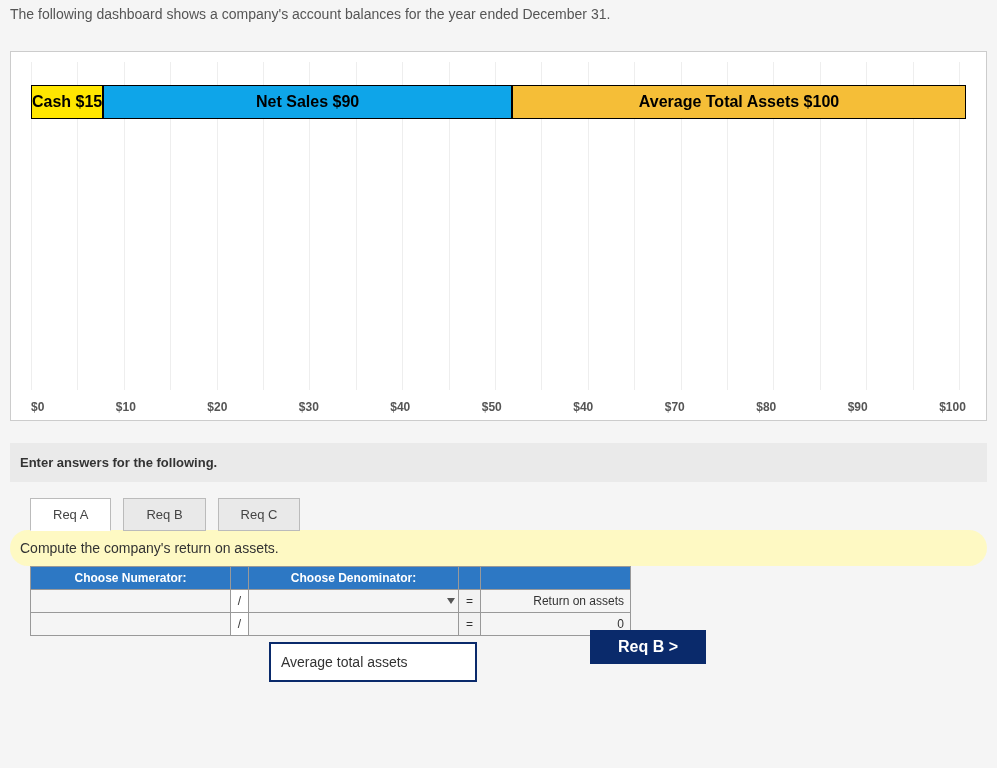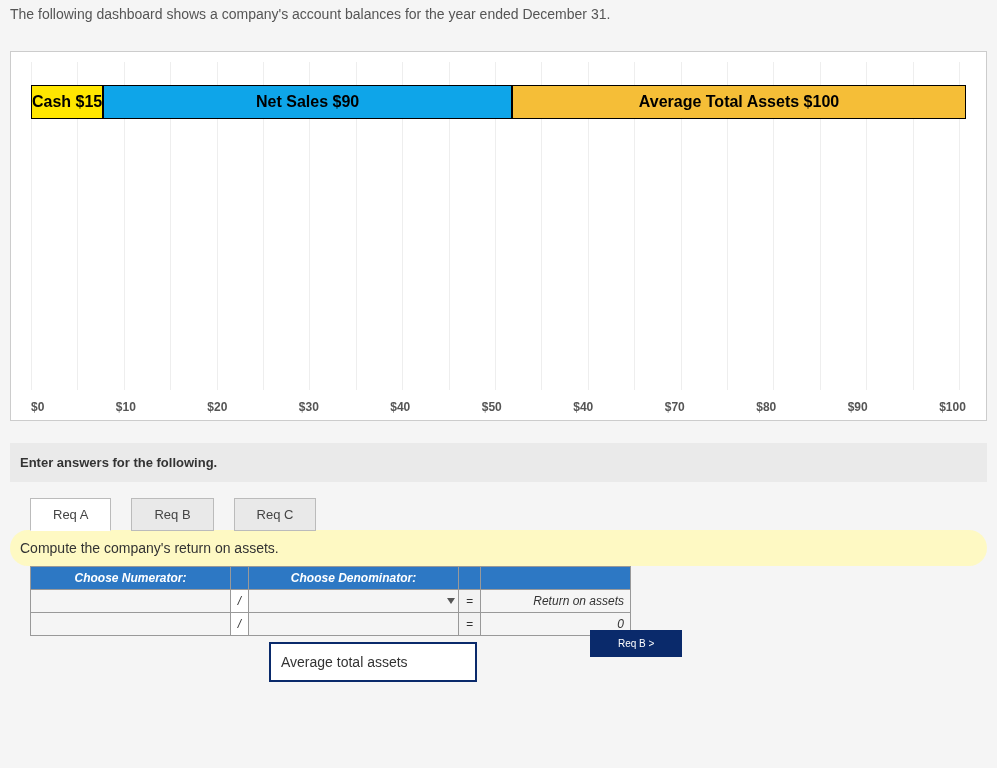--- a/index.html
+++ b/index.html
@@ -60,39 +60,39 @@
     font-size: 12px;
     color: #555;
     font-weight: bold;
   }
   .section-head {
     background: #eaeaea;
     padding: 12px 10px;
     font-weight: bold;
     margin-top: 22px;
   }
-  .tabs { display: flex; gap: 20px; margin: 16px 0 0 20px; }
+  .tabs { display: flex; gap: 12px; margin: 16px 0 0 20px; }
   .tab {
     background: #e9e9e9;
     border: 1px solid #bbb;
     padding: 8px 22px;
     font-size: 13px;
     color: #444;
     cursor: pointer;
   }
   .tab.active { background: #fff; border-bottom-color: #fff; position: relative; z-index: 2; }
   .subhead {
     background: #fef9c3;
     padding: 10px;
     font-size: 14px;
     margin-top: -1px;
     border-radius: 18px;
   }
   .calc { margin: 0 0 0 20px; position: relative; }
-  table.calc-table { border-collapse: collapse; font-style: italic; }
+  table.calc-table { border-collapse: collapse; }
   table.calc-table th, table.calc-table td {
     border: 1px solid #999;
     font-size: 12px;
     padding: 4px 6px;
   }
   table.calc-table th {
     background: #2d78c4;
     color: #fff;
     font-weight: bold;
   }
@@ -119,24 +119,24 @@
     font-size: 14px;
     color: #333;
     z-index: 5;
   }
   .next-btn {
     position: absolute;
     left: 560px;
     top: 64px;
     background: #0a2a6b;
     color: #fff;
-    font-weight: normal;
+    font-weight: bold;
     padding: 8px 28px;
     cursor: pointer;
-    font-size: 10px;
+    font-size: 16px;
   }
 </style>
 </head>
 <body>
 
 <div class="intro">The following dashboard shows a company's account balances for the year ended December 31.</div>
 
 <div class="chart-panel">
   <div class="grid"></div>
   <div class="bars">

